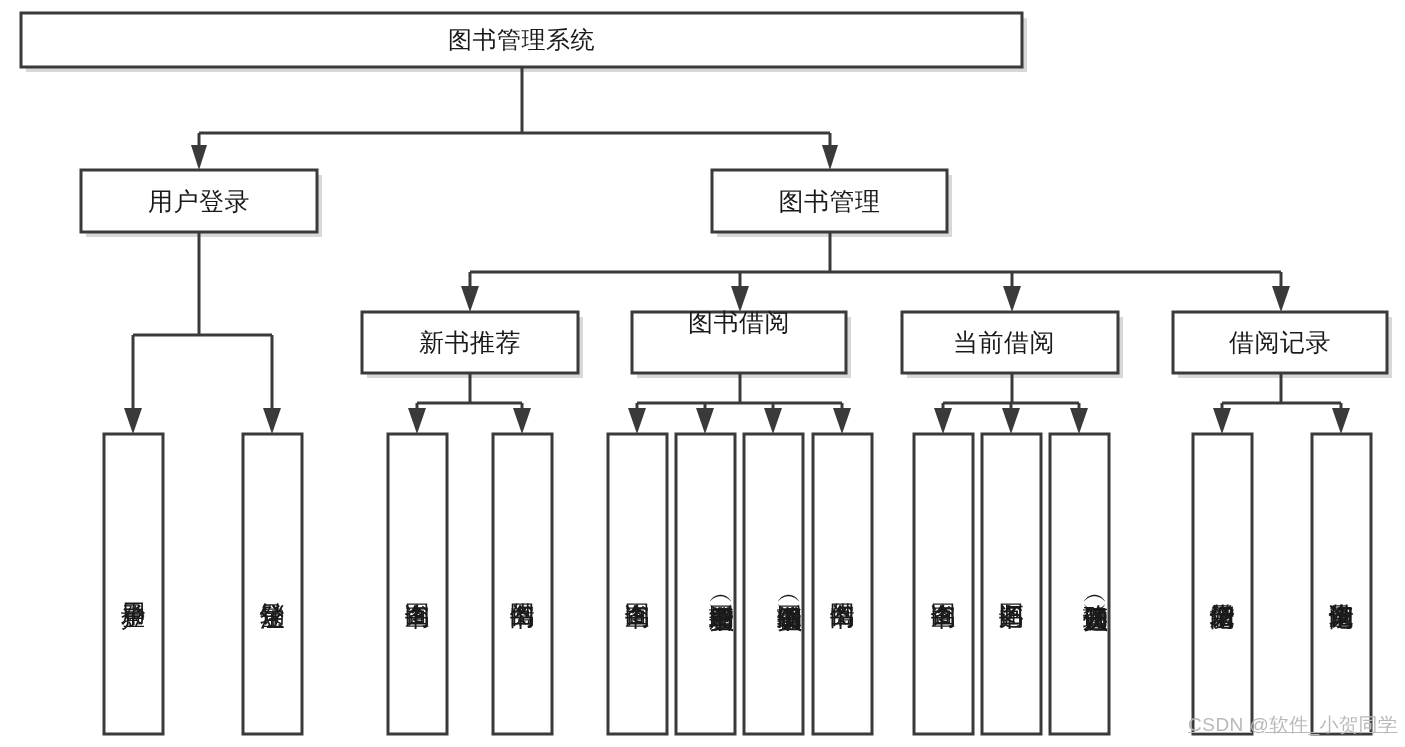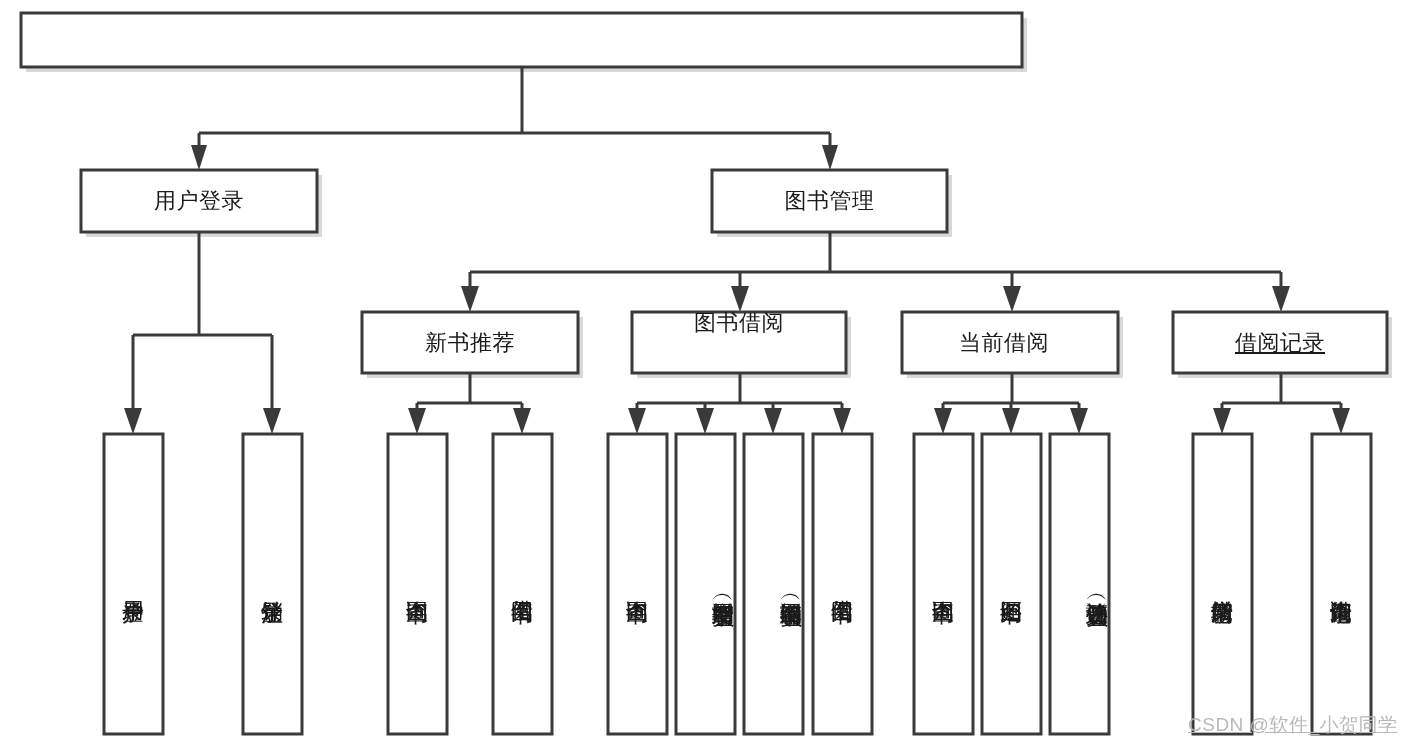--- a/index.html
+++ b/index.html
@@ -44,21 +44,21 @@
   .arrow-head {
     fill: #3a3a3a;
   }
   .node-label {
     position: absolute;
     display: flex;
     align-items: center;
     justify-content: center;
     color: #1a1a1a;
     font-family: "Liberation Sans", "DejaVu Sans", sans-serif;
-    font-size: 22px;
+    font-size: 25px;
     line-height: 1.05;
     letter-spacing: 0.5px;
     white-space: nowrap;
     pointer-events: none;
   }
   .node-label.vertical {
     writing-mode: vertical-rl;
     text-orientation: upright;
     align-items: flex-start;
     justify-content: center;
@@ -197,32 +197,33 @@
 
       <rect class="node-box" x="914" y="434" width="59" height="300"></rect>
       <rect class="node-box" x="982" y="434" width="59" height="300"></rect>
       <rect class="node-box" x="1050" y="434" width="59" height="300"></rect>
 
       <rect class="node-box" x="1193" y="434" width="59" height="300"></rect>
       <rect class="node-box" x="1312" y="434" width="59" height="300"></rect>
     </g>
   </svg>
 
+  <div class="node-label" style="left:21px; top:13px; width:1001px; height:54px; font-size:24px;">图书管理系统</div>
 
   <div class="node-label" style="left:81px; top:170px; width:236px; height:62px;">用户登录</div>
 
   <div class="node-label" style="left:362px; top:312px; width:216px; height:61px;">新书推荐</div>
 
   <div class="node-label" style="left:712px; top:170px; width:235px; height:62px;">图书管理</div>
 
   <div class="node-label" style="left:632px; top:292px; width:214px; height:61px;">图书借阅</div>
 
   <div class="node-label" style="left:902px; top:312px; width:204px; height:61px;">当前借阅</div>
 
-  <div class="node-label" style="left:1173px; top:312px; width:214px; height:61px;text-decoration:underline;">借阅记录</div>
+  <div class="node-label" style="left:1173px; top:312px; width:214px; height:61px;">借阅记录</div>
 
   <div class="node-label vertical tall" style="left:104px; top:434px; width:59px; height:300px;">用户登录</div>
   <div class="node-label vertical tall" style="left:243px; top:434px; width:59px; height:300px;">注销登录</div>
 
   <div class="node-label vertical tall" style="left:388px; top:434px; width:59px; height:300px;">查询图书</div>
   <div class="node-label vertical tall" style="left:493px; top:434px; width:59px; height:300px;">借阅图书</div>
 
   <div class="node-label vertical tall" style="left:608px; top:434px; width:59px; height:300px;">查询图书</div>
   <div class="node-label vertical" style="left:676px; top:434px; width:59px; height:300px;">新增图书（管理员）</div>
   <div class="node-label vertical" style="left:744px; top:434px; width:59px; height:300px;">编辑图书（管理员）</div>

